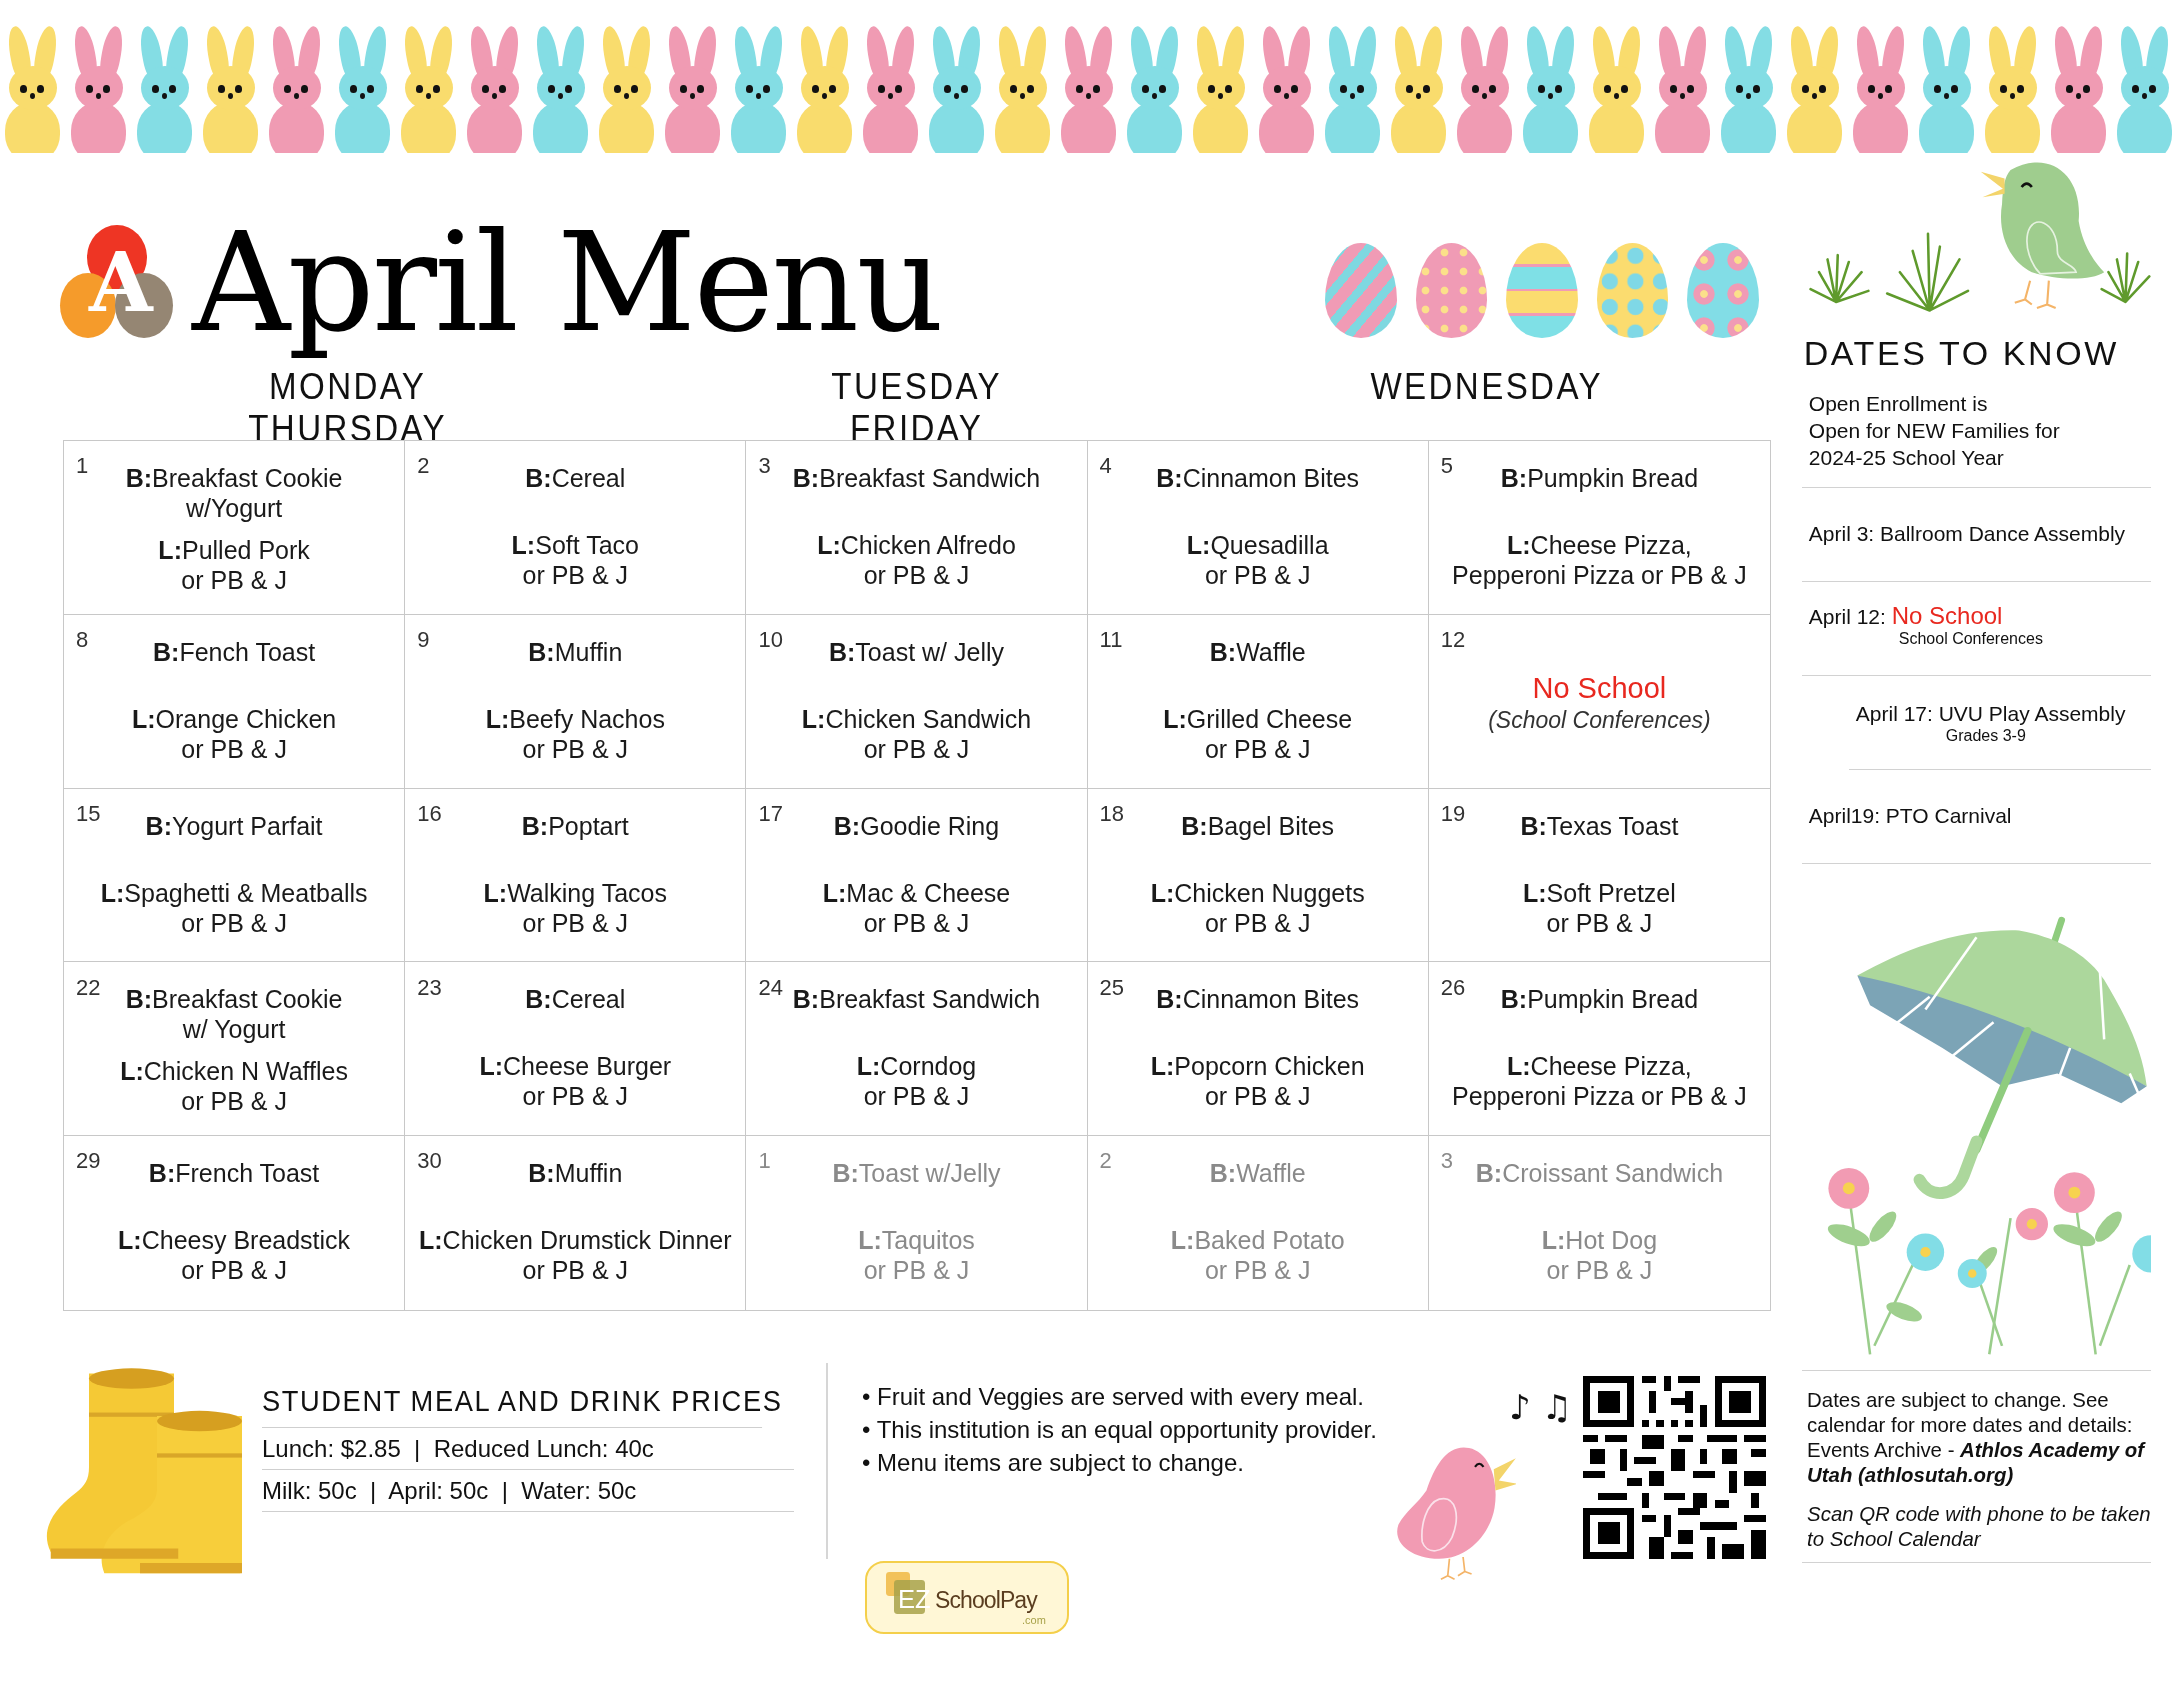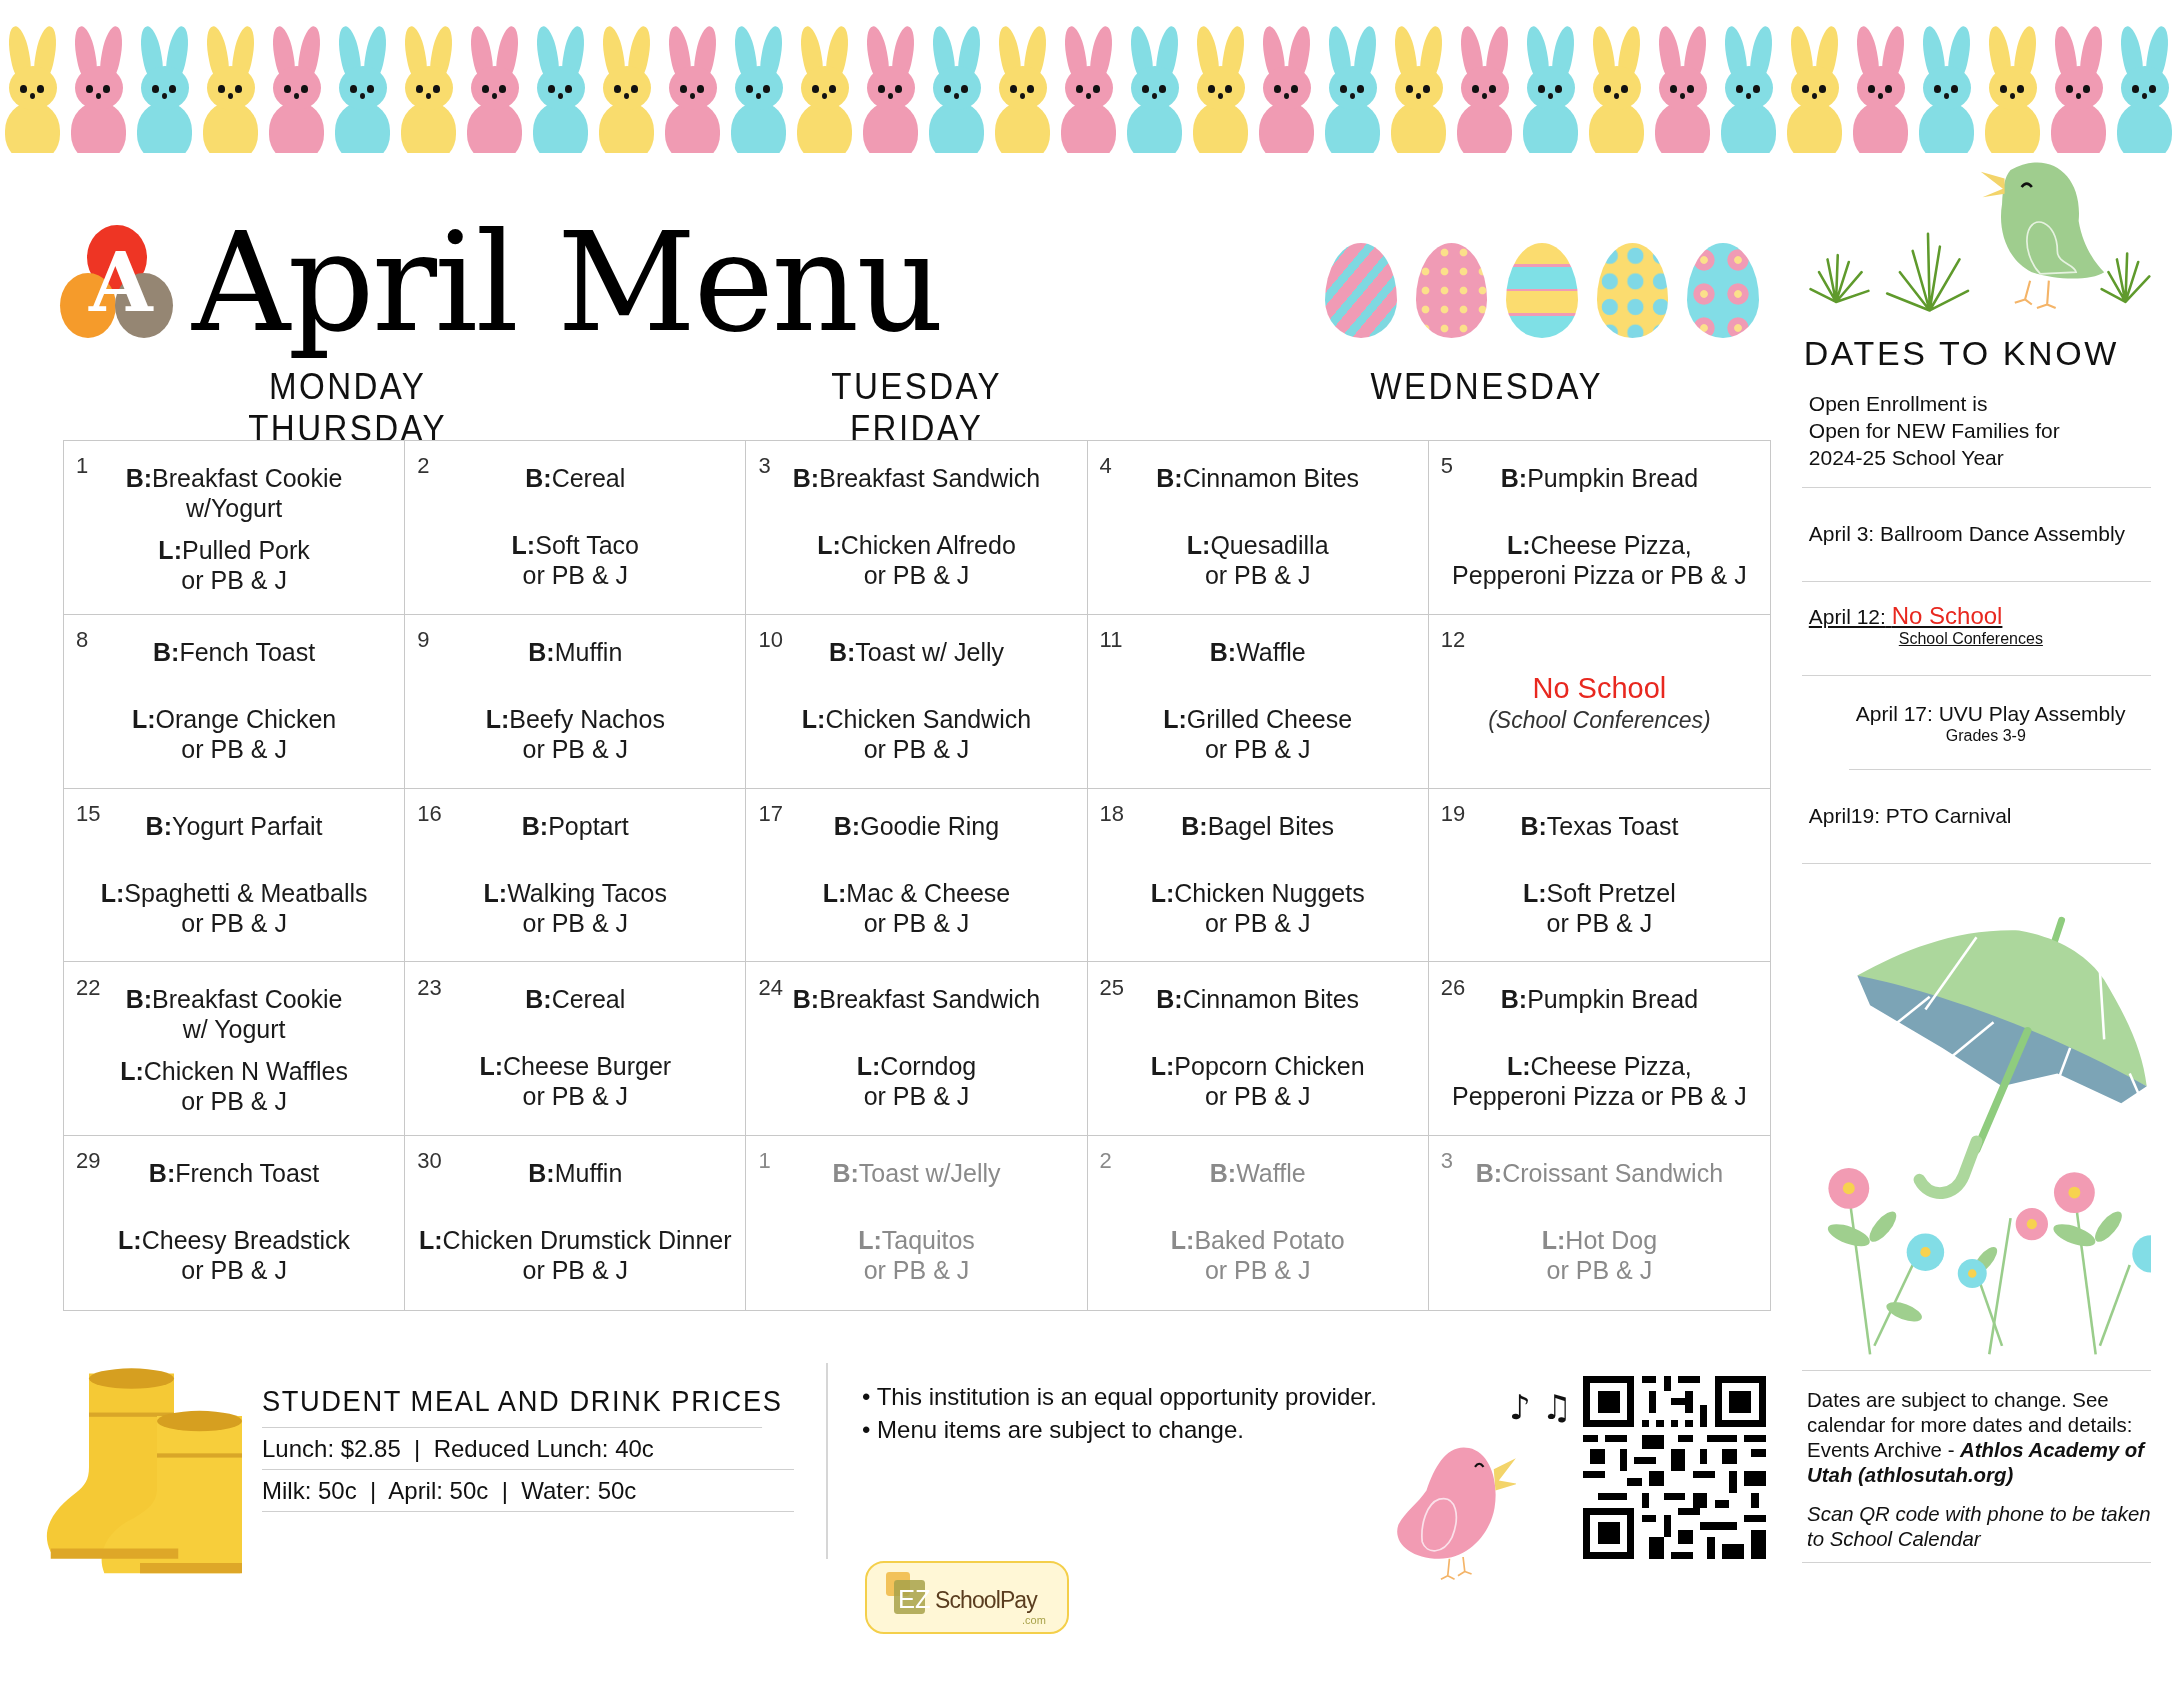--- a/index.html
+++ b/index.html
@@ -56,21 +56,21 @@
   
   .sidebar { position: absolute; left: 1802px; top: 153px; width: 349px; }
   .sidebar-art { position: relative; height: 166px; }
   .dates-title { font-family: "Liberation Sans", sans-serif; font-size: 34px; letter-spacing: 2.6px; margin-top: 15.3px; margin-left: 1.7px; }
   .dates-list { margin-top: 17px; }
   .date-item { border-bottom: 1.7px solid #d2d2d2; padding: 0 0 0 6.8px; font-family: "Liberation Sans", sans-serif; font-size: 21px; line-height: 27px; color: #111; }
   .date-item.first { padding-bottom: 15.3px; }
   .date-item .sub { display: block; font-size: 16px; line-height: 17px; padding-left: 90px; }
   .date-item .red { color: #e8281f; font-size: 24px; }
   .sidebar .di-2 { height: 94px; padding-top: 32px; }
-  .sidebar .di-3 { height: 94px; padding-top: 20.4px; text-decoration: underline; }
+  .sidebar .di-3 { height: 94px; padding-top: 20.4px; }
   .sidebar .di-4 { height: 94px; padding-top: 24px; margin-left: 47px; }
   .sidebar .di-5 { height: 94px; padding-top: 32px; }
 
   .umbrella-art { position: absolute; left: 1802px; top: 903px; width: 349px; height: 460px; }
 
   .sidebar-foot { position: absolute; left: 1802px; top: 1370px; width: 349px; border-top: 1.7px solid #d2d2d2; border-bottom: 1.7px solid #d2d2d2; padding: 17px 0 10.2px 5.1px; font-family: "Liberation Sans", sans-serif; font-size: 20.4px; line-height: 25px; color: #111; }
   .sidebar-foot .bi { font-weight: bold; font-style: italic; }
   .sidebar-foot .it { font-style: italic; display: block; margin-top: 13.6px; }
 
   
@@ -716,20 +716,21 @@
   <div class="prices-title">STUDENT MEAL AND DRINK PRICES</div>
   <div class="price-block">
     <div style="white-space:pre">Lunch: $2.85  |  Reduced Lunch: 40c</div>
   </div>
   <div class="price-block" style="white-space:pre">Milk: 50c  |  April: 50c  |  Water: 50c</div>
 </div>
 
 <div class="divider-v"></div>
 
 <ul class="notes">
+  <li>Fruit and Veggies are served with every meal.</li>
   <li>This institution is an equal opportunity provider.</li>
   <li>Menu items are subject to change.</li>
 </ul>
 
 <div class="ezpay">
   <div class="sq1"></div>
   <div class="sq2"></div>
   <span class="ez">EZ</span>
   <span class="sp">SchoolPay</span>
   <span class="com">.com</span>

